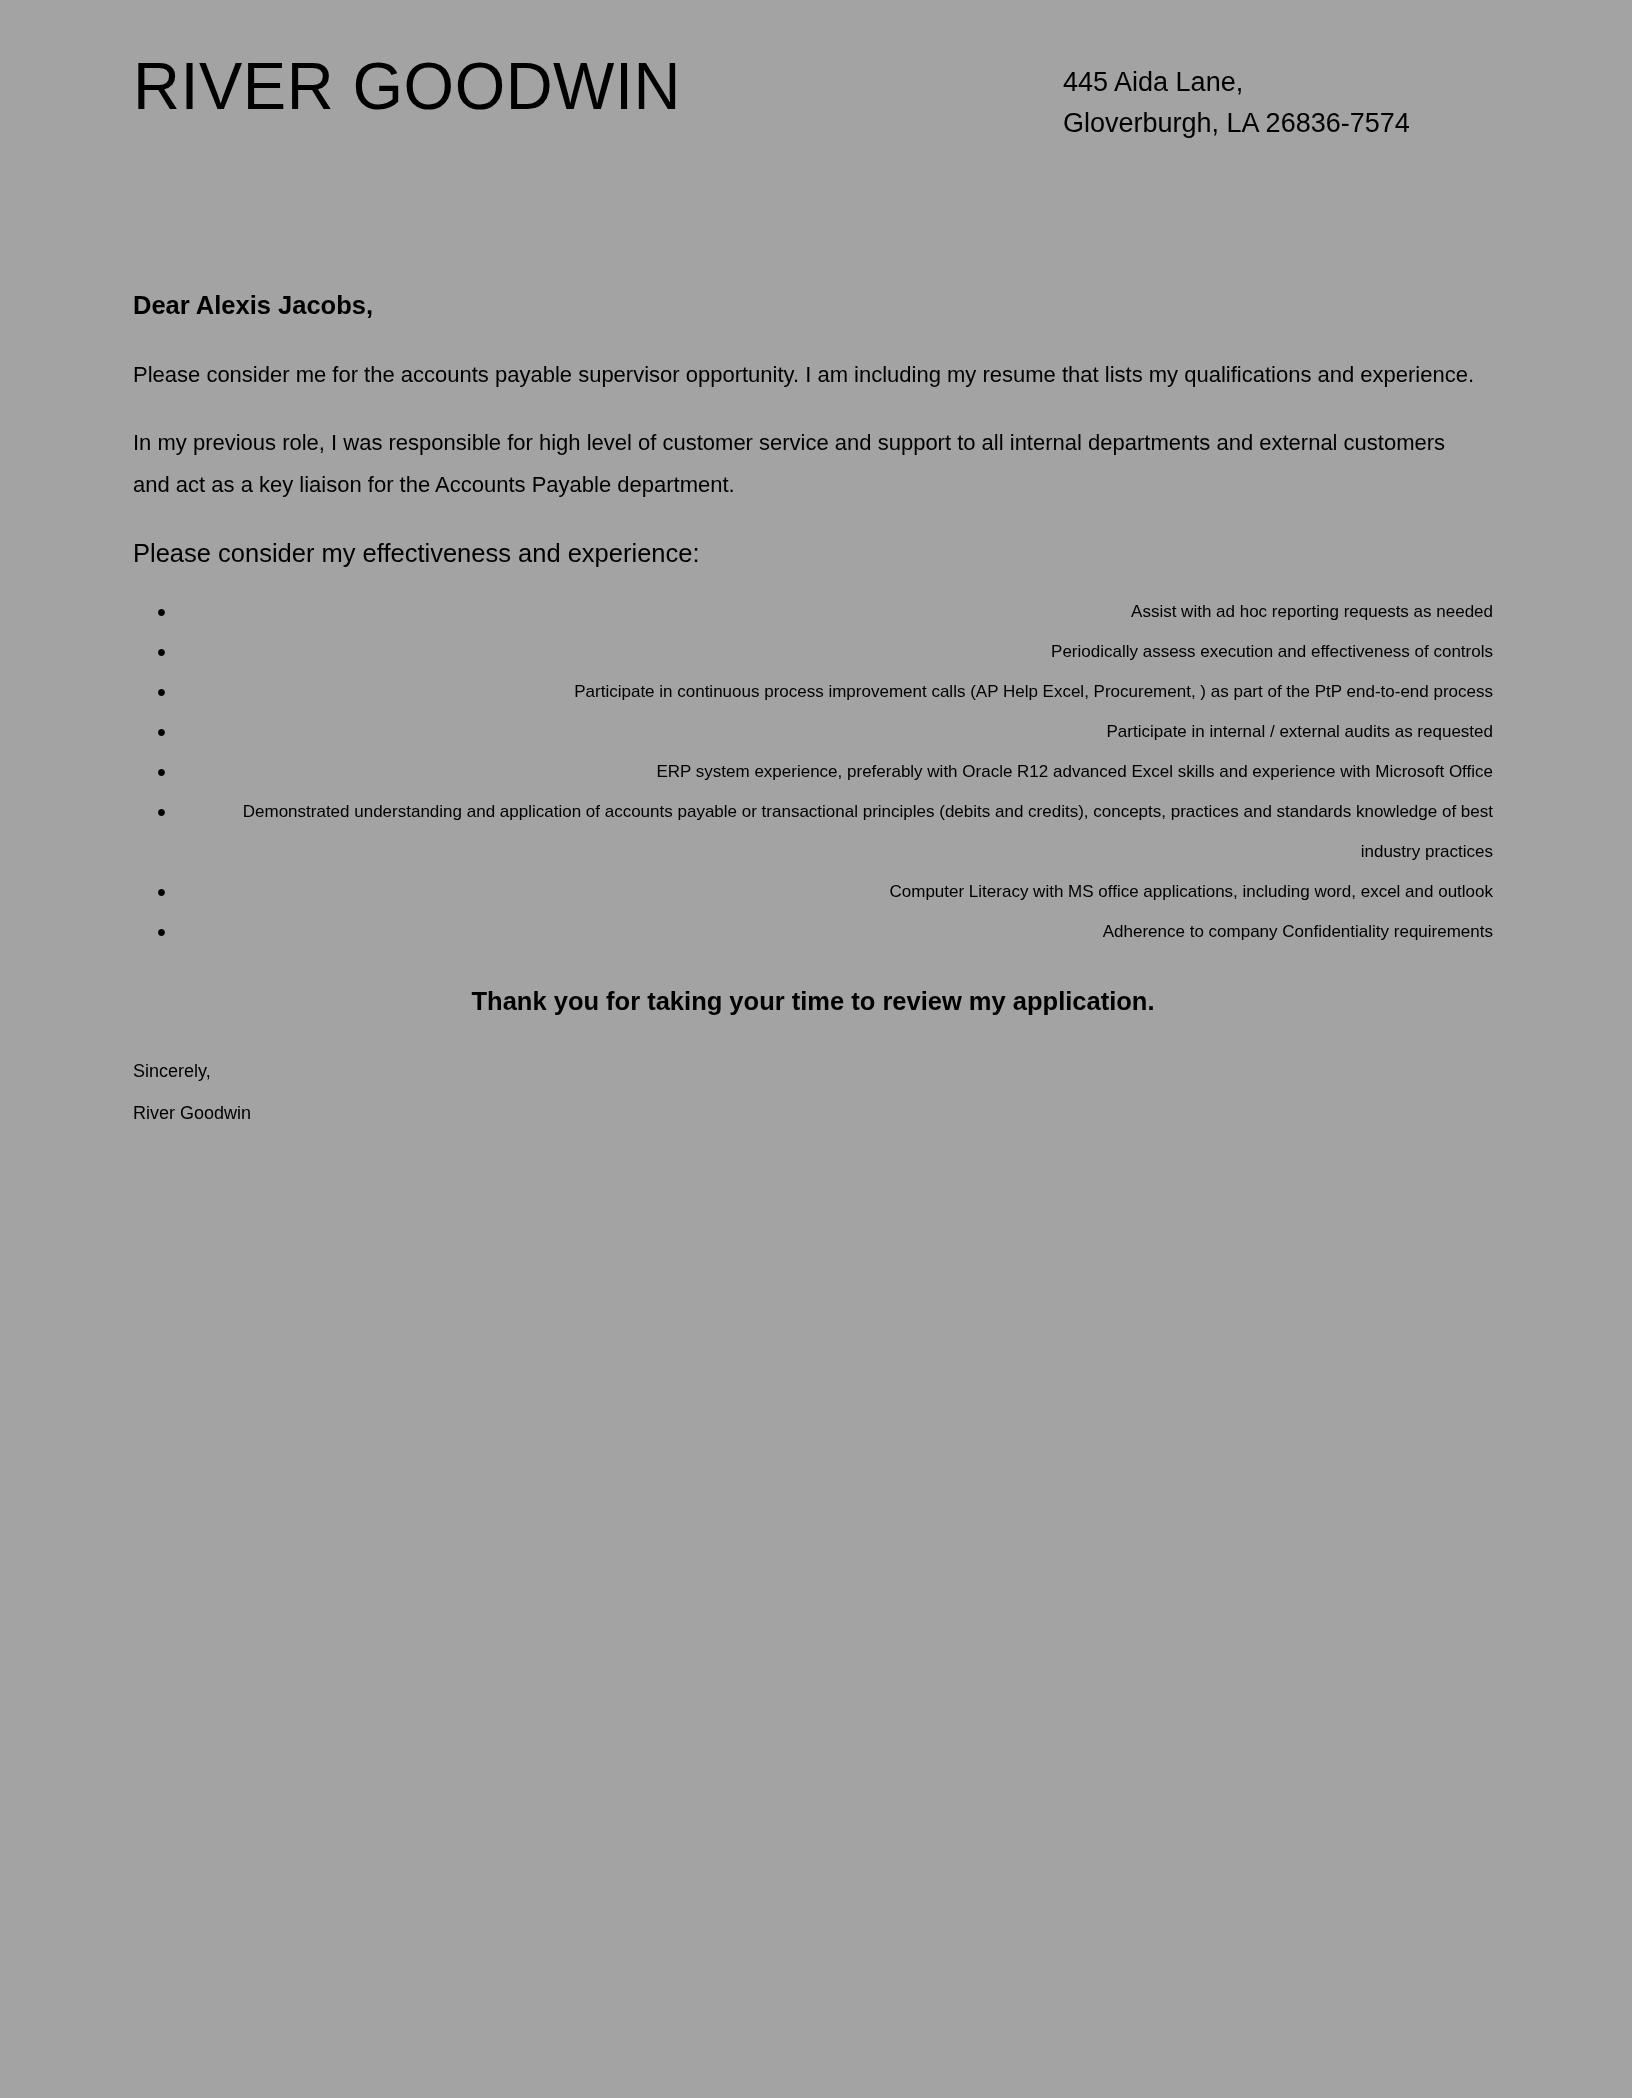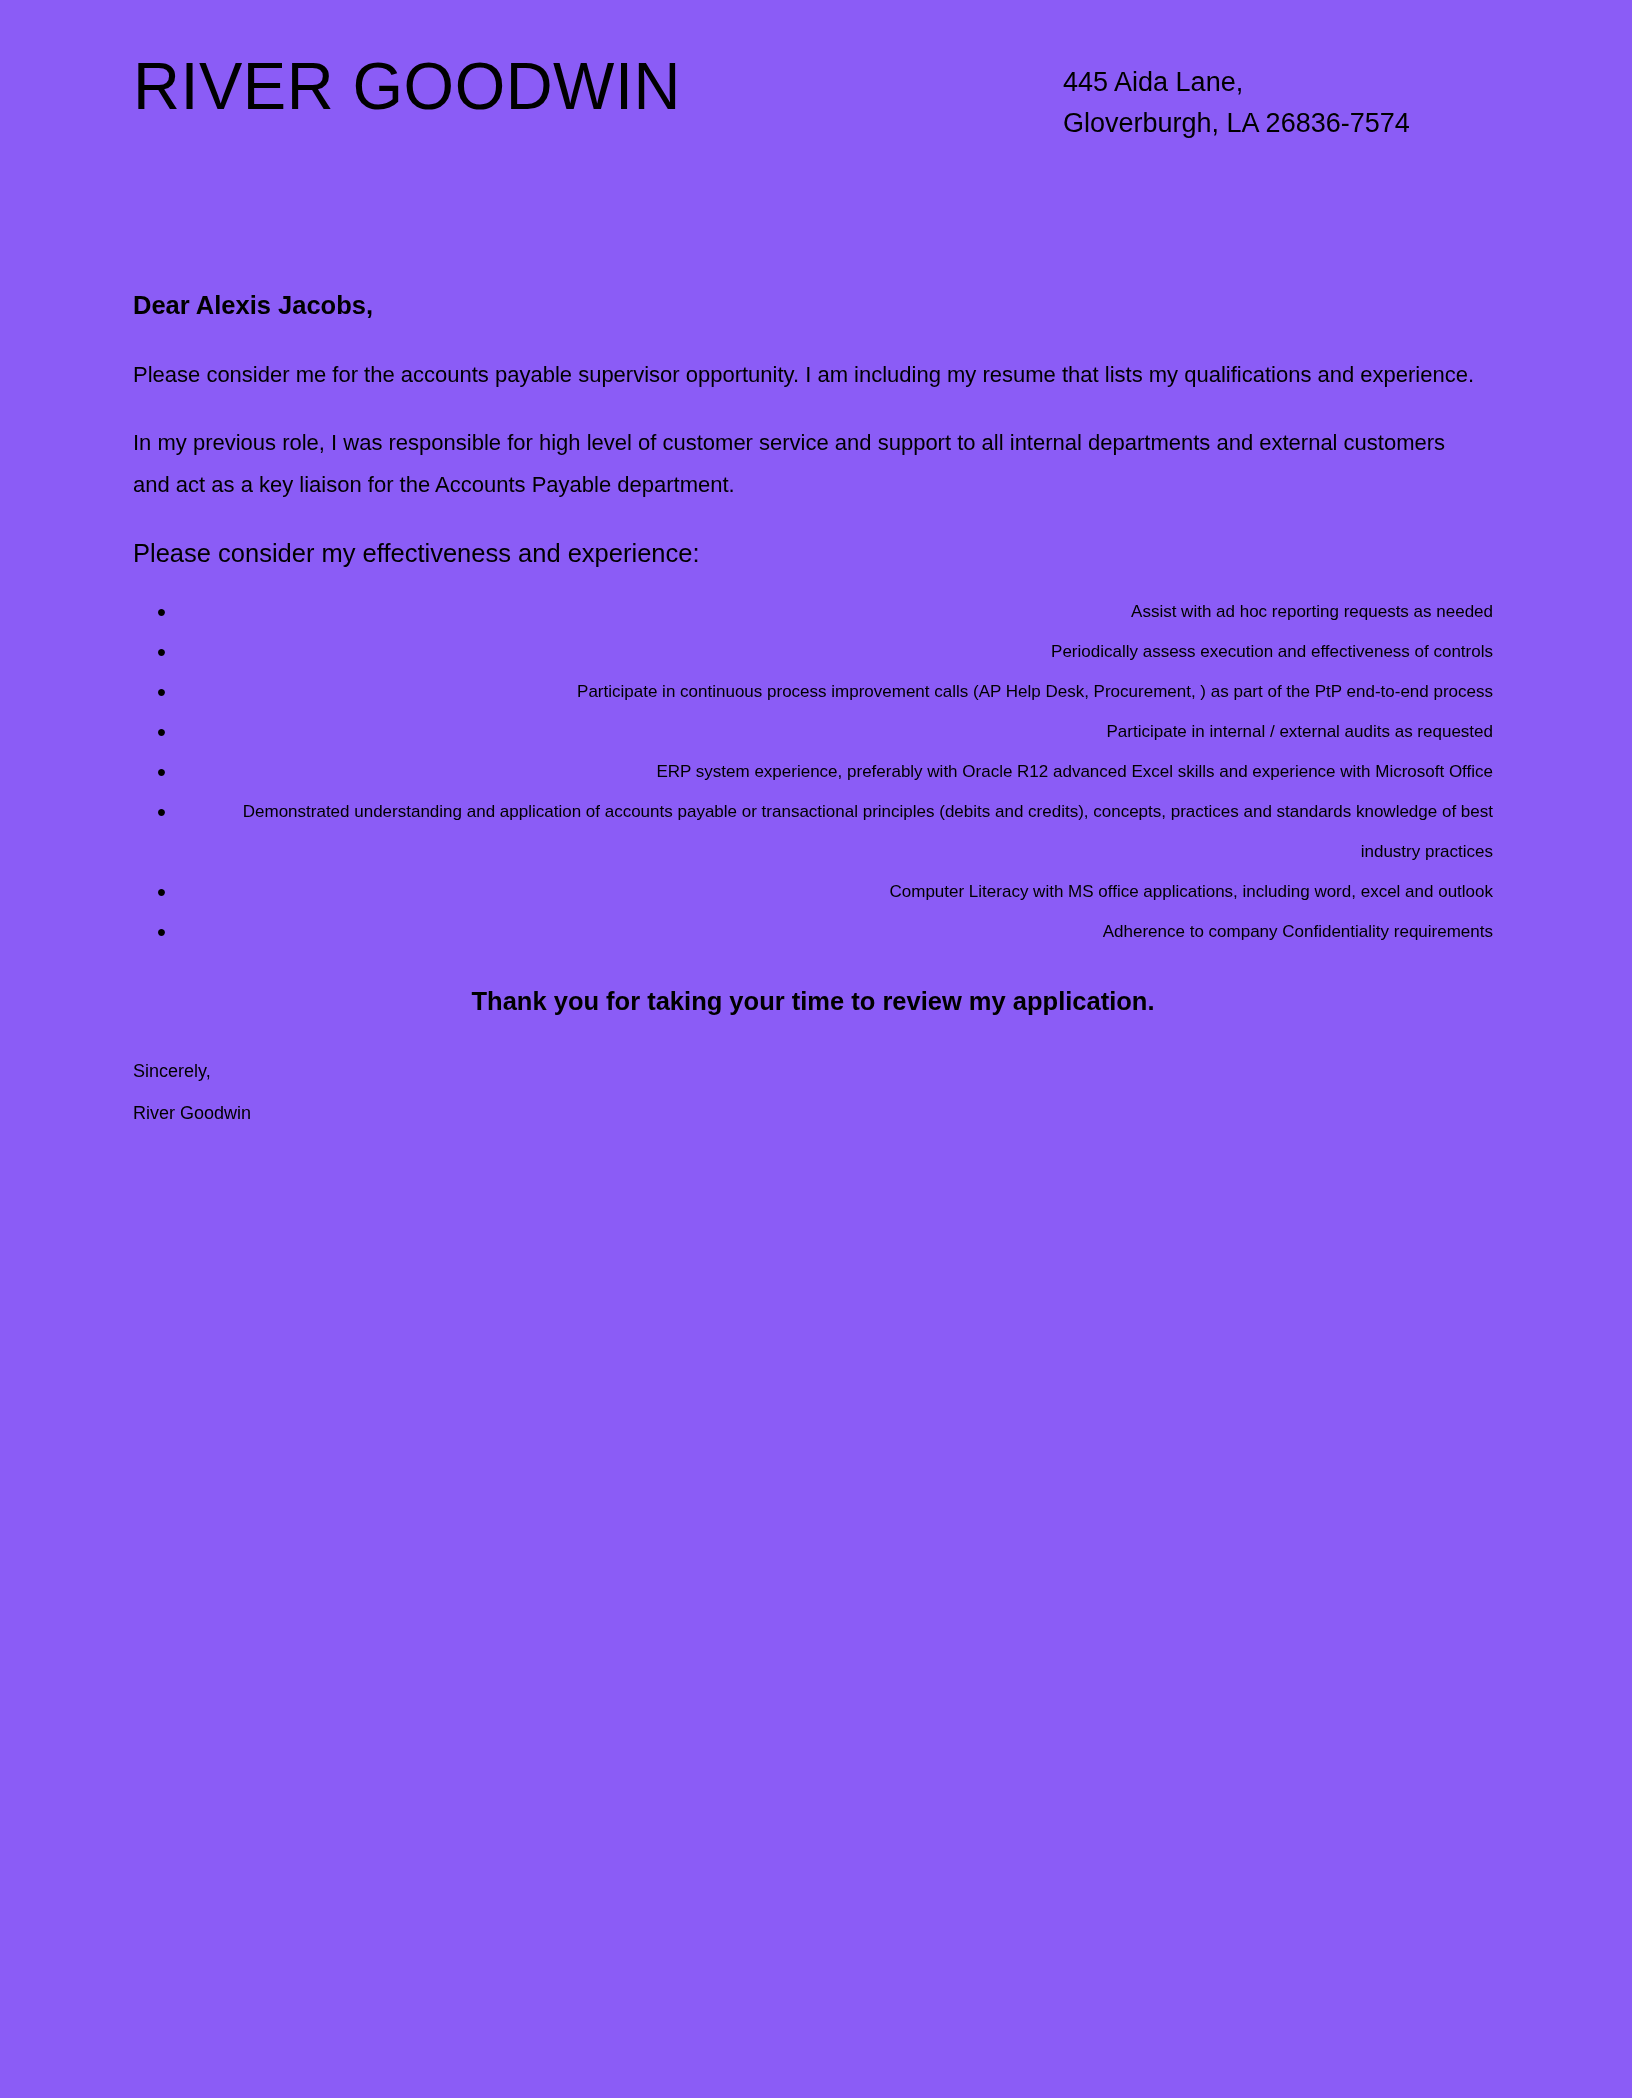--- a/index.html
+++ b/index.html
@@ -6,21 +6,21 @@
   html, body {
     margin: 0;
     padding: 0;
     background: #ffffff;
   }
 
   .page {
     position: relative;
     width: 1632px;
     height: 2098px;
-    background: #8b5cf6;
+    background: #a3a3a3;
     margin: 0 auto;
     overflow: hidden;
     font-family: "Liberation Sans", "DejaVu Sans", sans-serif;
     color: #000000;
     -webkit-font-smoothing: antialiased;
   }
 
   
   .letter-header {
     position: absolute;
@@ -155,21 +155,21 @@
 
     <p class="body-paragraph">Please consider me for the accounts payable supervisor opportunity. I am including my resume that lists my qualifications and experience.</p>
 
     <p class="body-paragraph">In my previous role, I was responsible for high level of customer service and support to all internal departments and external customers and act as a key liaison for the Accounts Payable department.</p>
 
     <p class="intro-line">Please consider my effectiveness and experience:</p>
 
     <ul class="qualifications-list">
       <li>Assist with ad hoc reporting requests as needed</li>
       <li>Periodically assess execution and effectiveness of controls</li>
-      <li>Participate in continuous process improvement calls (AP Help Desk, Procurement, ) as part of the PtP end-to-end process</li>
+      <li>Participate in continuous process improvement calls (AP Help Excel, Procurement, ) as part of the PtP end-to-end process</li>
       <li>Participate in internal / external audits as requested</li>
       <li>ERP system experience, preferably with Oracle R12 advanced Excel skills and experience with Microsoft Office</li>
       <li>Demonstrated understanding and application of accounts payable or transactional principles (debits and credits), concepts, practices and standards knowledge of best industry practices</li>
       <li>Computer Literacy with MS office applications, including word, excel and outlook</li>
       <li>Adherence to company Confidentiality requirements</li>
     </ul>
 
     <p class="closing-thanks">Thank you for taking your time to review my application.</p>
 
     <p class="signoff">

